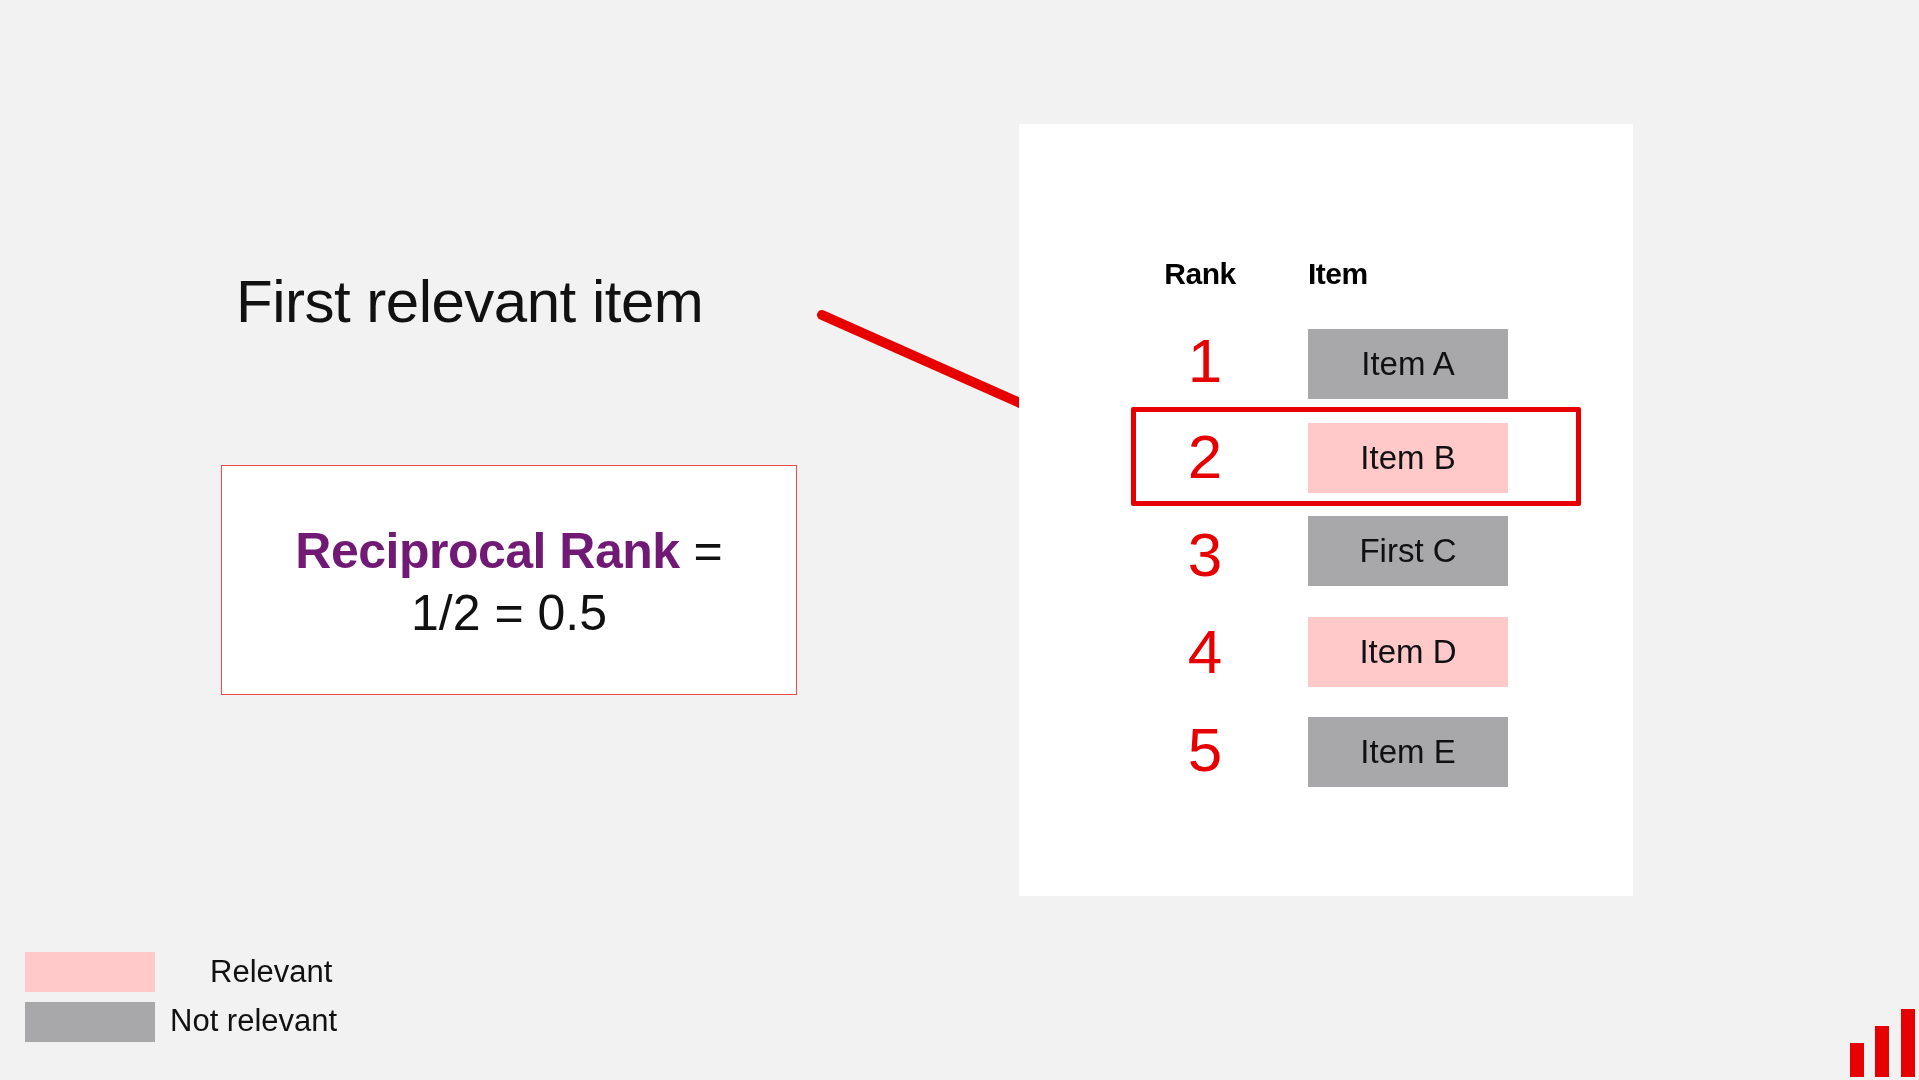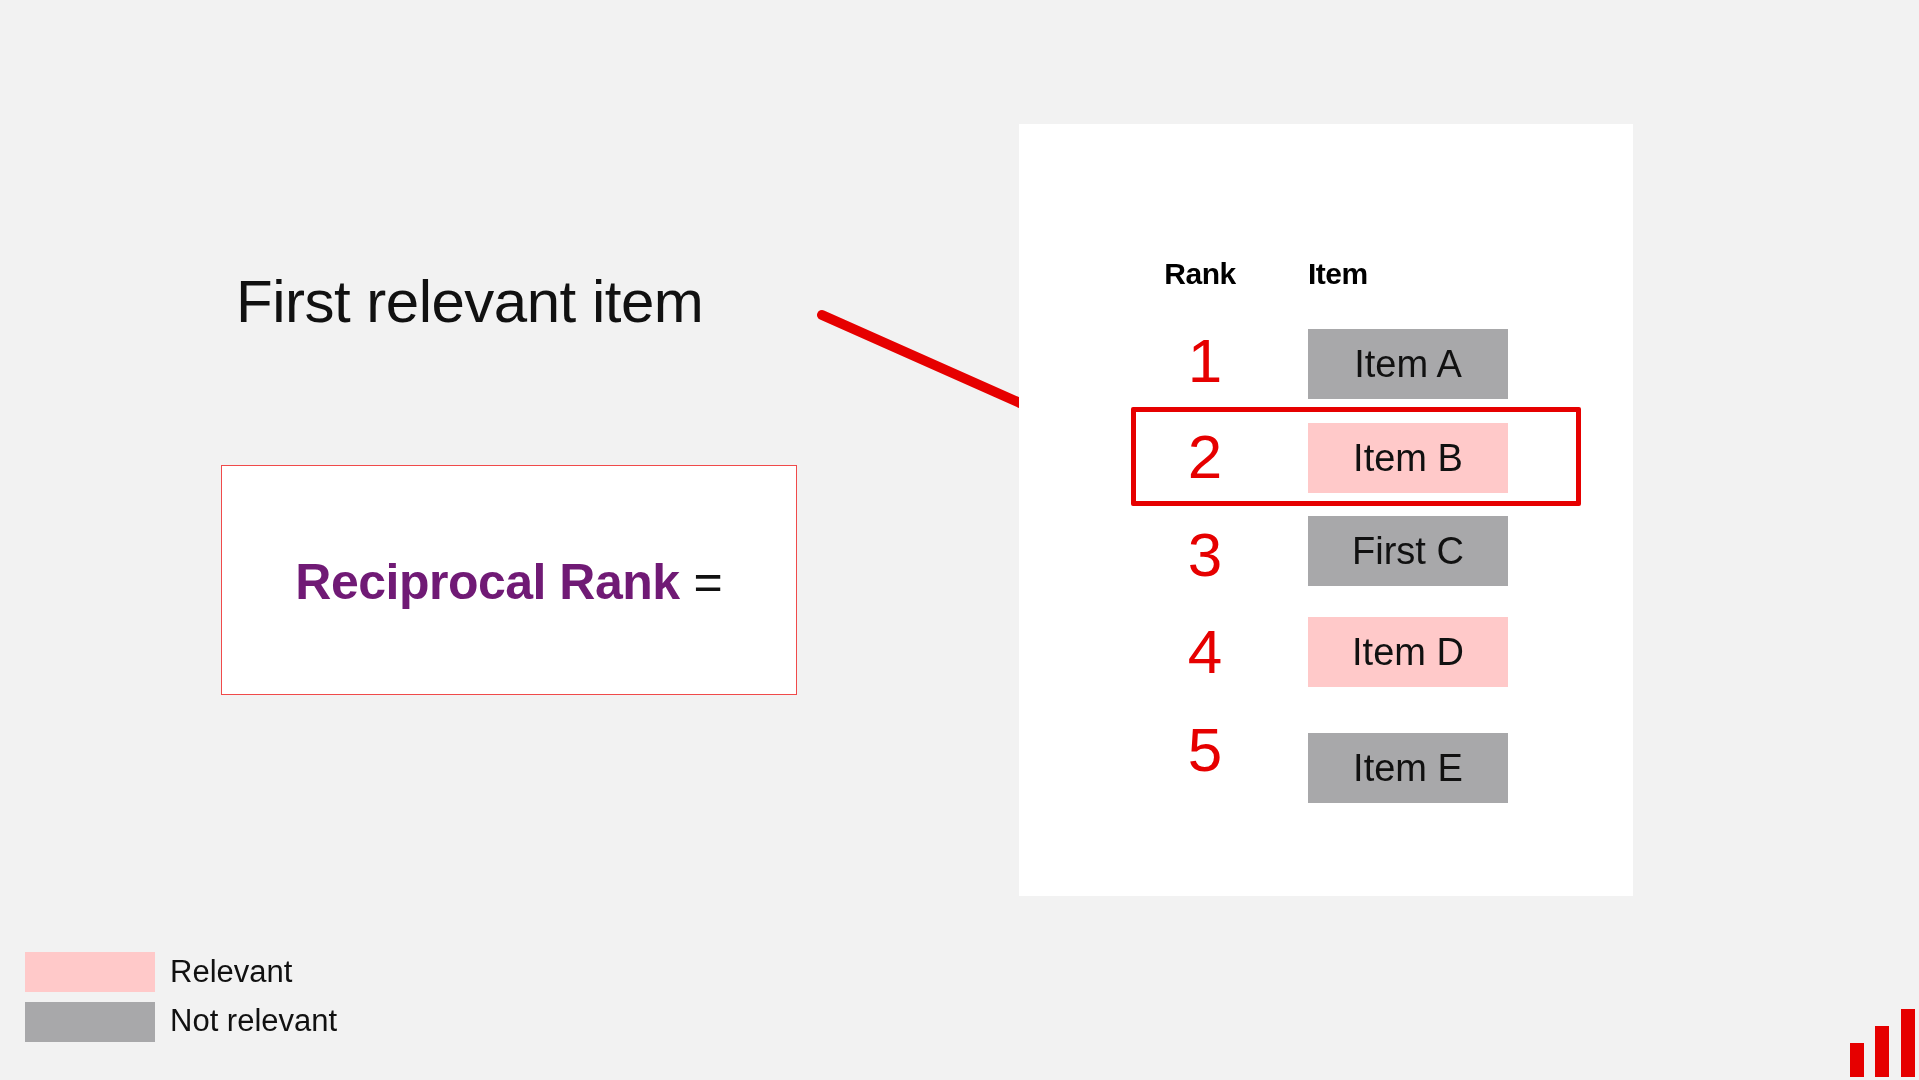--- a/index.html
+++ b/index.html
@@ -52,21 +52,21 @@
     .col-rank { left: 1148px; width: 104px; text-align: center; }
     .col-item { left: 1308px; width: 200px; text-align: left; top: 252px; }
 
     .rank-num {
       left: 1160px; width: 90px; text-align: center;
       font-size: 62px; font-weight: 300; color: #e60000; line-height: 70px;
     }
     .item-box {
       left: 1308px; width: 200px; height: 70px;
       display: flex; align-items: center; justify-content: center;
-      font-size: 38px; font-weight: 300; color: #111;
+      font-size: 33px; font-weight: 300; color: #111;
     }
     .item-box.relevant { background: #ffc9c9; text-align: right; }
     .item-box.not-relevant { background: #a8a8aa; }
 
     .highlight {
       left: 1131px; top: 407px; width: 440px; height: 89px;
       border: 5px solid #e60000;
       border-radius: 2px;
     }
 
@@ -87,20 +87,21 @@
 
 <svg class="abs arrow" viewBox="0 0 1919 1080" xmlns="http://www.w3.org/2000/svg">
   <line x1="822" y1="315" x2="1092" y2="435" stroke="#e60000" stroke-width="10" stroke-linecap="round"></line>
   <polygon points="1124,447 1080,451 1099,414" fill="#e60000"></polygon>
 </svg>
 
 <div class="abs formula-box">
   <div class="formula-line1">
     <span class="formula-term">Reciprocal Rank</span><span class="formula-eq"> =</span>
   </div>
+  <div class="formula-line2">1/2 = 0.5</div>
 </div>
 
 <div class="abs panel"></div>
 
 <div class="abs col-header col-rank">Rank</div>
 <div class="abs col-header col-item">Item</div>
 
 <div class="abs rank-num" style="top:326px;">1</div>
 <div class="abs item-box not-relevant" style="top:329px;">
   <span>Item A</span>
@@ -115,28 +116,28 @@
 <div class="abs item-box not-relevant" style="top:516px;">
   <span>First C</span>
 </div>
 
 <div class="abs rank-num" style="top:617px;">4</div>
 <div class="abs item-box relevant" style="top:617px;">
   <span>Item D</span>
 </div>
 
 <div class="abs rank-num" style="top:715px;">5</div>
-<div class="abs item-box not-relevant" style="top:717px;margin-top:16px;">
+<div class="abs item-box not-relevant" style="top:717px;">
   <span>Item E</span>
 </div>
 
 <div class="abs highlight"></div>
 
 <div class="abs legend-swatch relevant"></div>
-<div class="abs legend-label" style="top:954px;">Relevant</div>
+<div class="abs legend-label" style="top:954px;margin-left:40px;">Relevant</div>
 <div class="abs legend-swatch not-relevant"></div>
 <div class="abs legend-label" style="top:1003px;">Not relevant</div>
 
 <div class="abs logo">
   <div class="bar" style="left:1px; height:34px;"></div>
   <div class="bar" style="left:26px; height:51px;"></div>
   <div class="bar" style="left:52px; height:68px;"></div>
 </div>
 
 </body></html>

